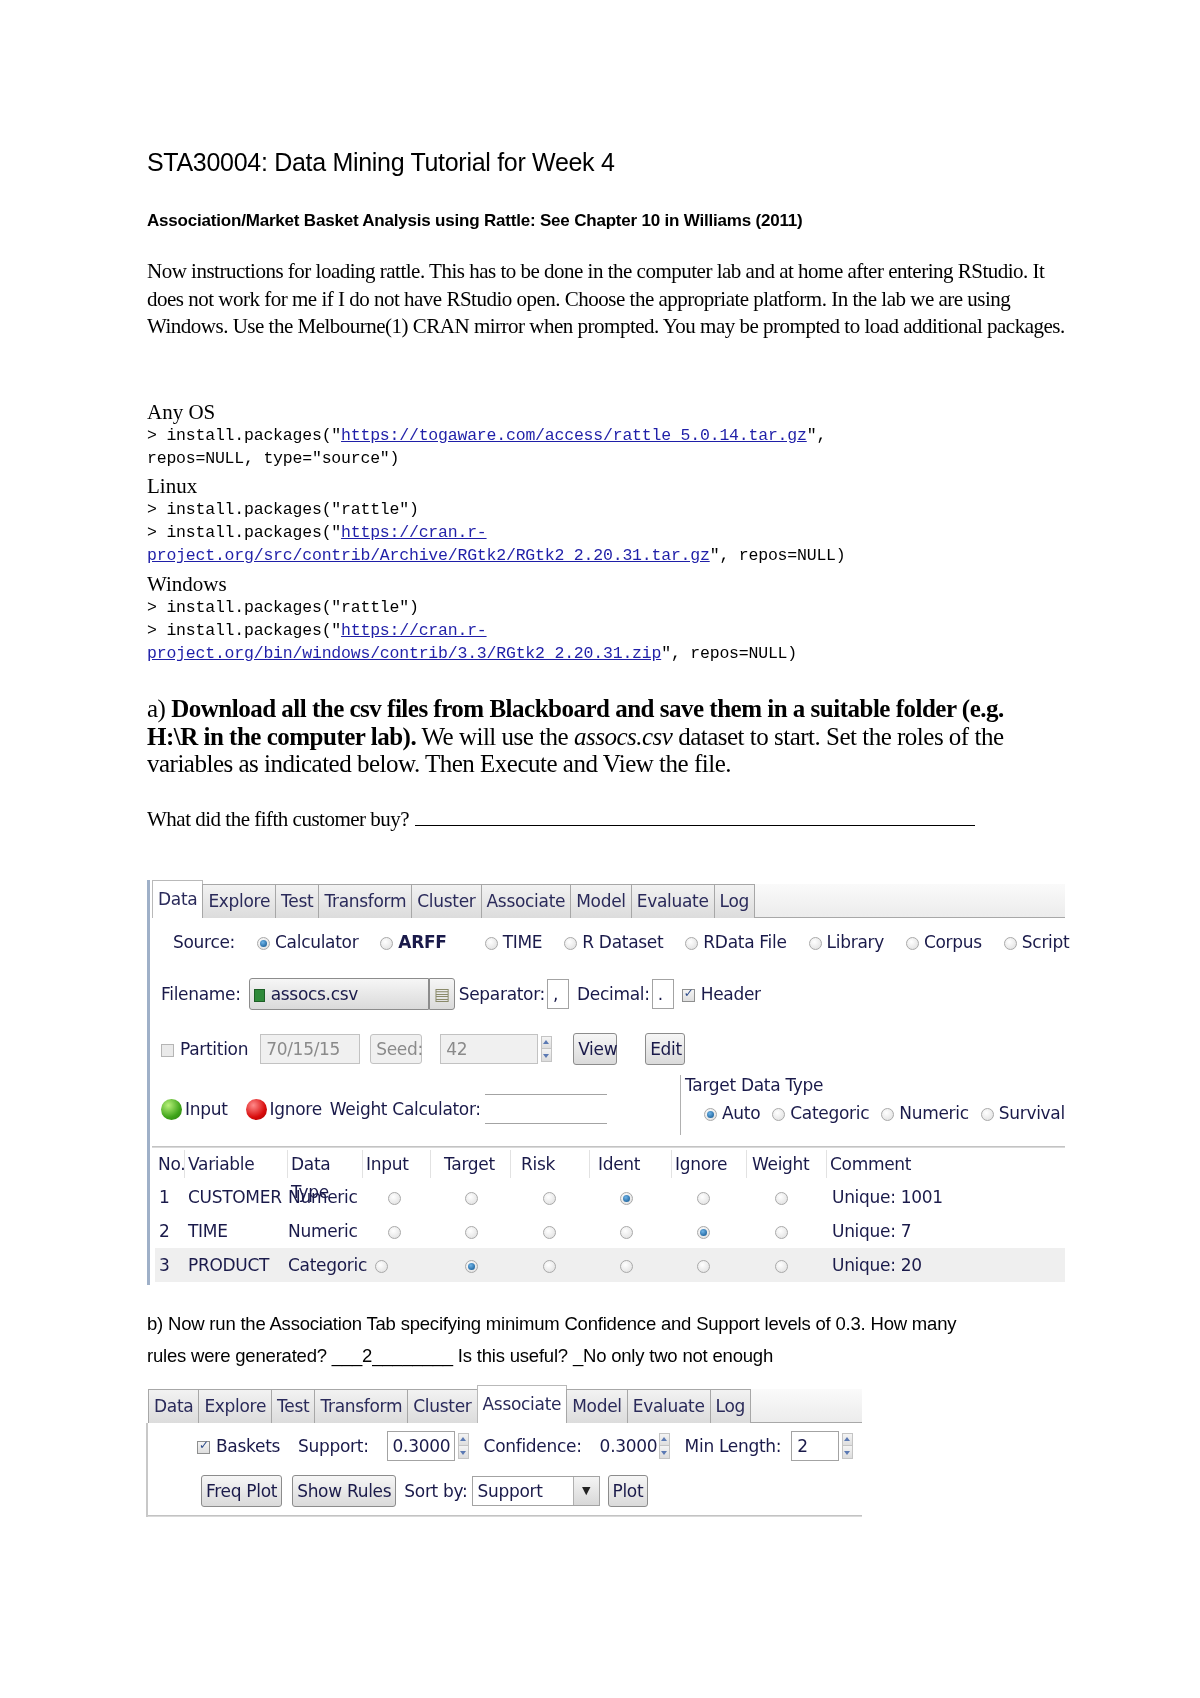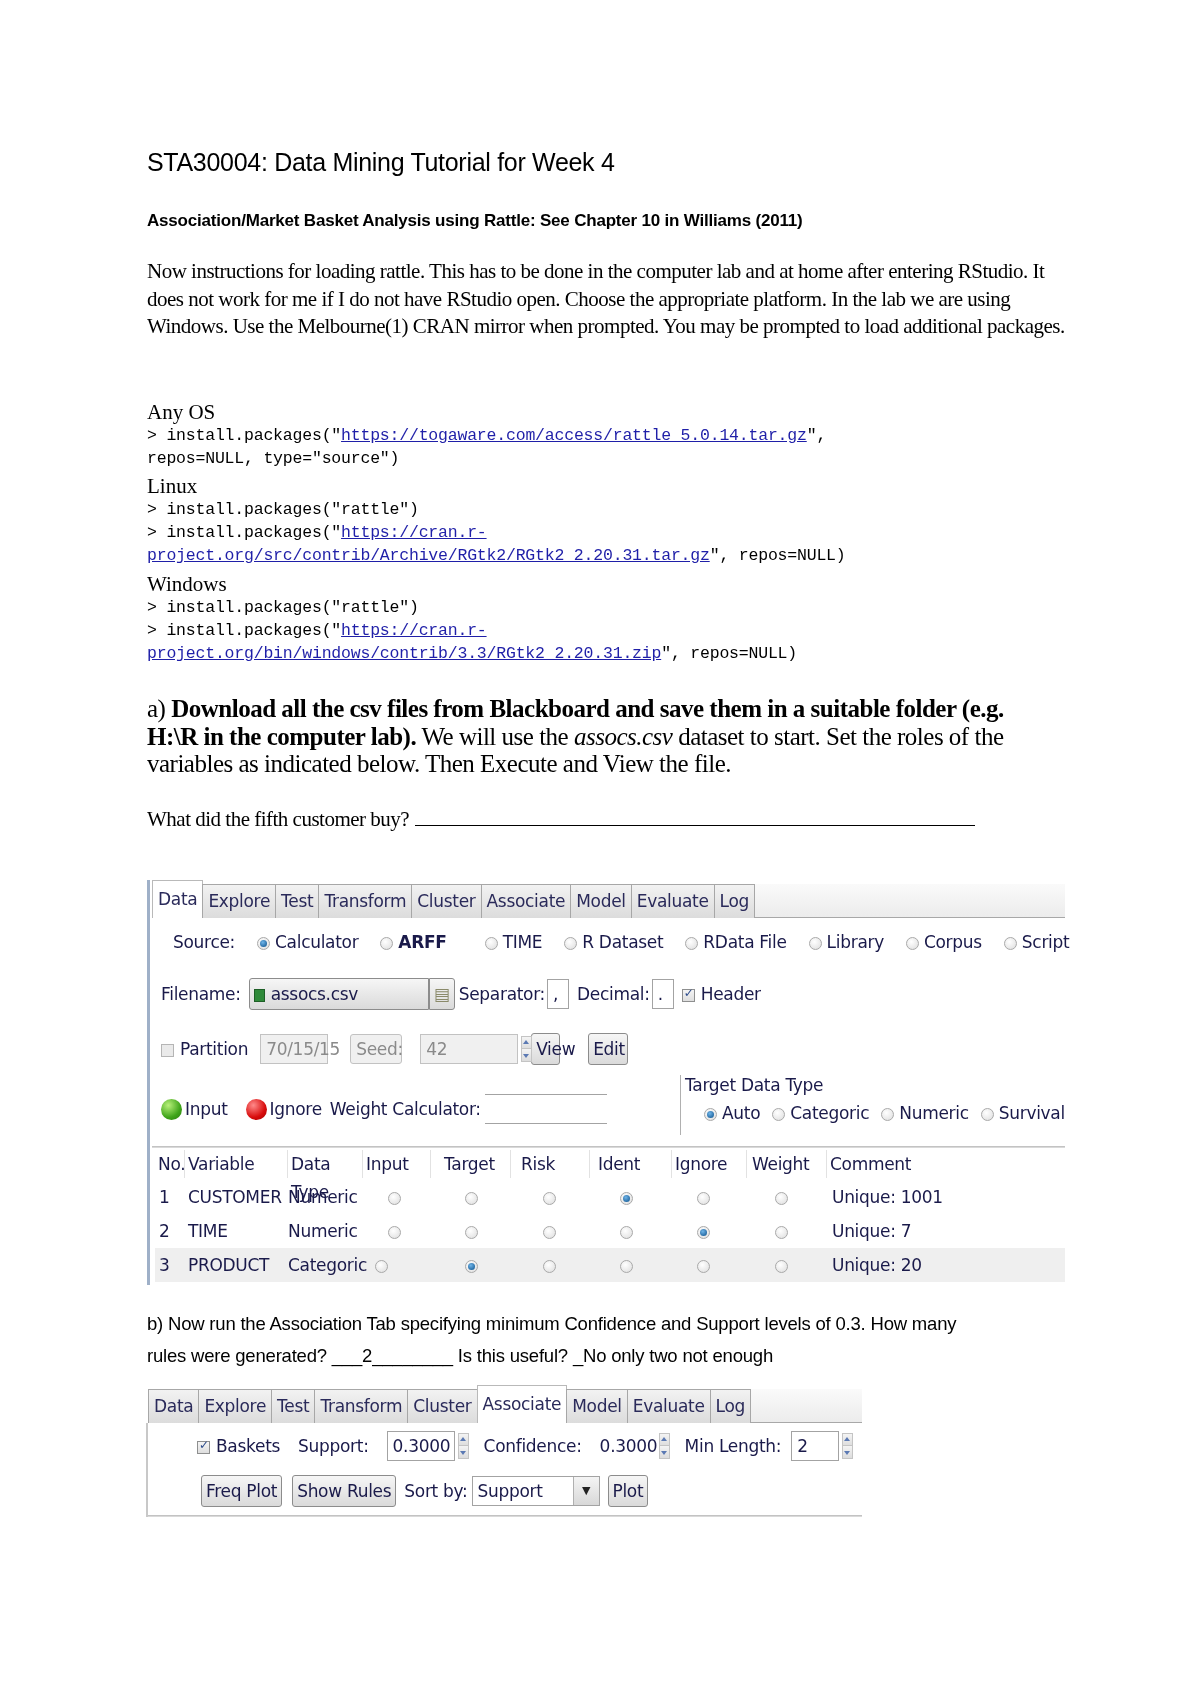--- a/index.html
+++ b/index.html
@@ -117,28 +117,28 @@
       <span class="btn" style="width:26px; border-radius:0 3px 3px 0; text-align:center; color:#8a8a6a;">▤</span>
     <span style="margin-left:4px; margin-right:2px;">Separator:</span>
     <span class="field" style="width:22px;">,</span>
     <span style="margin-left:8px; margin-right:2px;">Decimal:</span>
     <span class="field" style="width:22px;">.</span>
     <span style="margin-left:8px;"><span class="check on"></span><span>Header</span></span>
   </div>
 
   <div class="row" style="left:14px; top:153px;">
     <span style="margin-right:12px;"><span class="check dis"></span><span>Partition</span></span>
-    <span class="field dis" style="width:68px; margin-right:22px;">70/15/15</span>
+    <span class="field dis" style="width:100px; margin-right:10px;">70/15/15</span>
     <span class="field dis" style="width:52px; border-radius:3px; margin-right:18px;">Seed:</span>
     <span class="field dis" style="width:98px;">42</span>
       <span class="spin">
         <span class="up"></span>
         <span class="dn"></span>
       </span>
-    <span class="btn" style="width:29px; text-align:center;">View</span>
+    <span class="btn" style="margin-left:22px; width:44px; text-align:center;">View</span>
     <span class="btn" style="margin-left:28px; width:40px; text-align:center;">Edit</span>
   </div>
 
   <div class="row" style="left:14px; top:214px;">
     <span class="ball green"></span>
       <span style="margin-right:18px;">Input</span>
     <span class="ball red"></span>
       <span style="margin-right:8px;">Ignore</span>
     <span style="margin-right:4px;">Weight Calculator:</span>
     <span class="field" style="width:122px; border-left:none; border-right:none;"></span>

